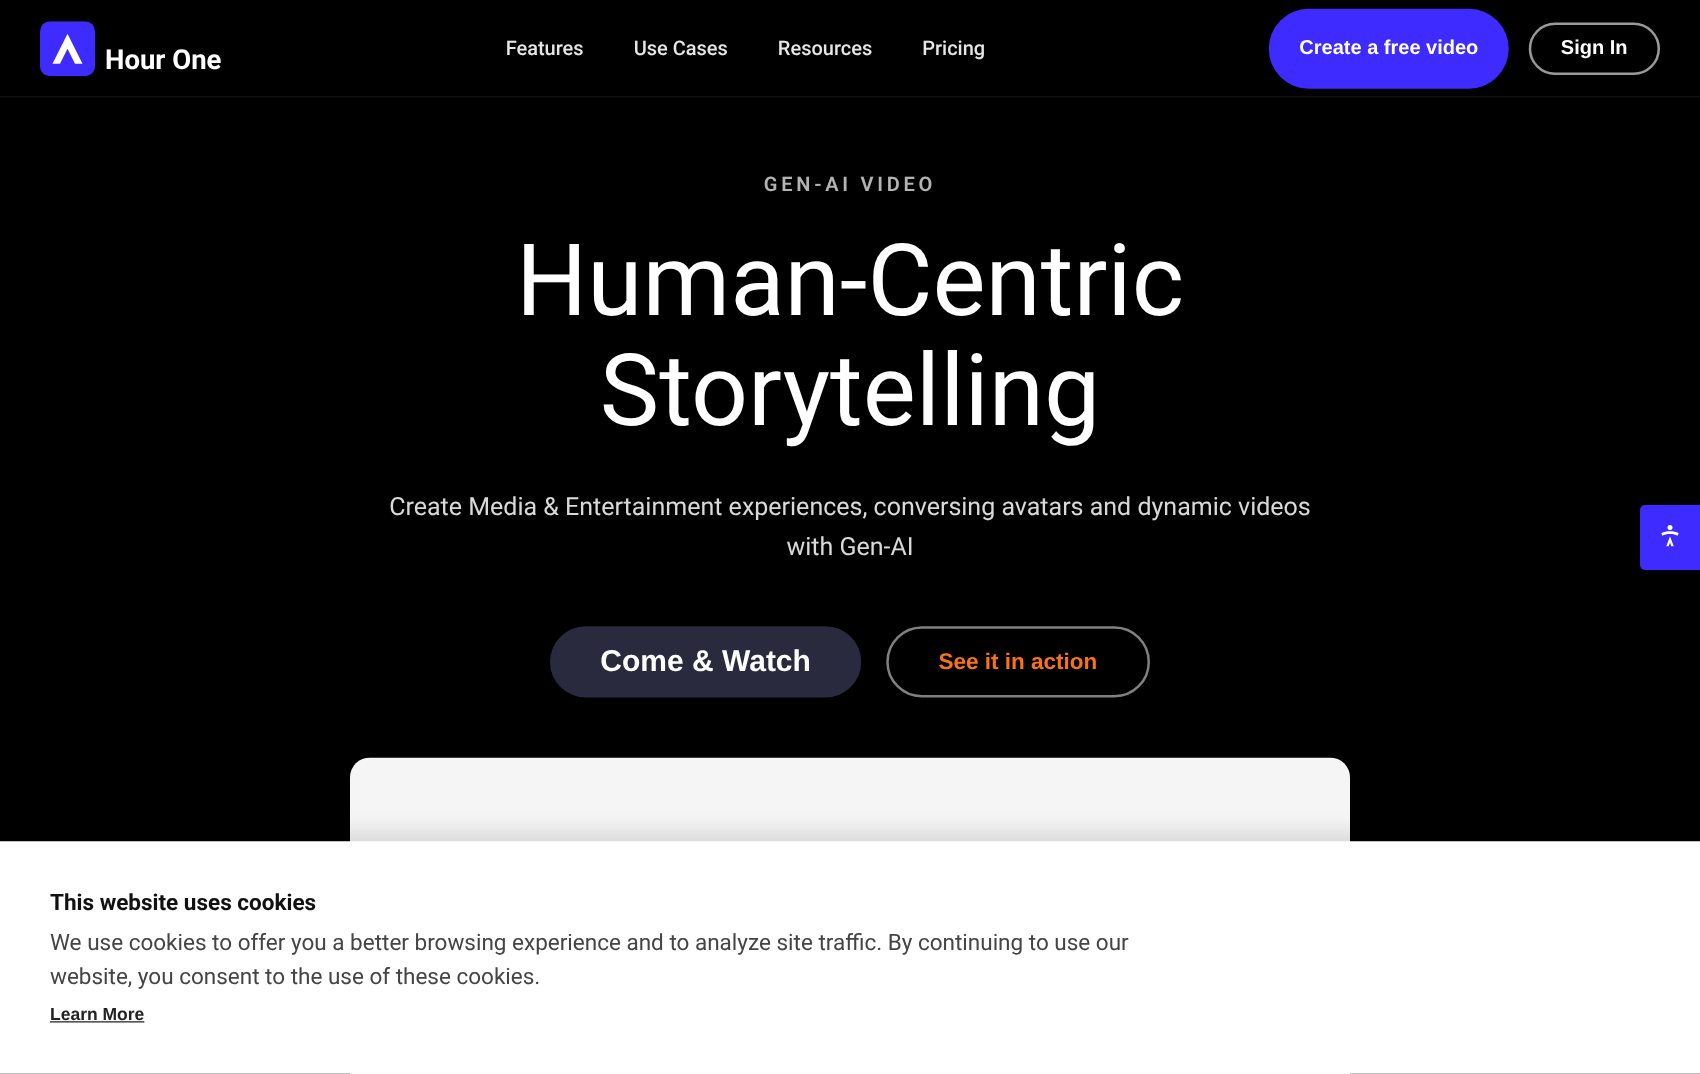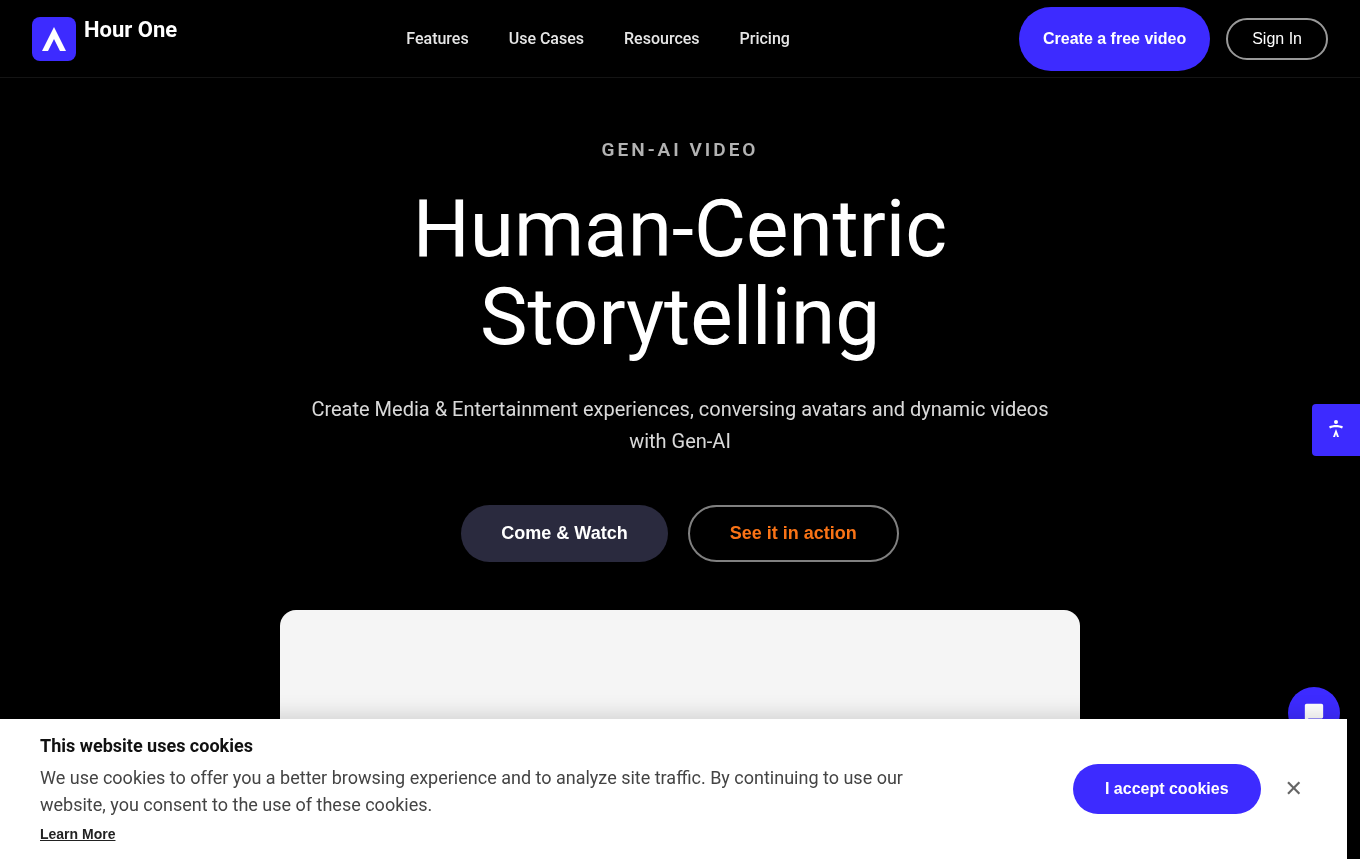--- a/index.html
+++ b/index.html
@@ -25,21 +25,21 @@
       display: flex;
       align-items: center;
       justify-content: space-between;
       padding: 0 32px;
       z-index: 100;
       border-bottom: 1px solid rgba(255,255,255,0.08);
     }
 
     .nav-logo {
       display: flex;
-      align-items: flex-start;
+      align-items: flex-end;
       gap: 8px;
       text-decoration: none;
       color: #fff;
     }
 
     .logo-icon {
       width: 44px;
       height: 44px;
     }
 
@@ -81,39 +81,39 @@
       cursor: pointer;
     }
 
     .btn-signin {
       background: transparent;
       color: #fff;
       border: 2px solid rgba(255,255,255,0.6);
       padding: 10px 24px;
       border-radius: 50px;
       font-size: 16px;
-      font-weight: 400;
+      font-weight: 700;
       cursor: pointer;
     }
 
     
     .hero {
       padding-top: 78px;
       background: #000;
       text-align: center;
       min-height: 859px;
       position: relative;
     }
 
     .hero-content {
       padding: 60px 40px 40px;
     }
 
     .hero-tag {
-      font-size: 19px;
+      font-size: 16px;
       font-weight: 600;
       letter-spacing: 3px;
       color: rgba(255,255,255,0.7);
       margin-bottom: 24px;
       text-transform: uppercase;
     }
 
     .hero-title {
       font-size: 80px;
       font-weight: 400;
@@ -139,21 +139,21 @@
       gap: 20px;
       margin-bottom: 48px;
     }
 
     .btn-watch {
       background: #1a1a2e;
       color: #fff;
       border: none;
       padding: 8px 40px;
       border-radius: 50px;
-      font-size: 18px;
+      font-size: 24px;
       font-weight: 600;
       cursor: pointer;
       background: #2a2a3e;
     }
 
     .btn-action {
       background: transparent;
       color: #f97316;
       border: 2px solid rgba(255,255,255,0.5);
       padding: 16px 40px;
@@ -190,24 +190,24 @@
       display: flex;
       align-items: center;
       gap: 8px;
     }
 
     
     .cookie-banner {
       position: fixed;
       bottom: 0;
       left: 0;
-      right: 13px;
+      right: 0;
       background: #fff;
       color: #222;
-      padding: 16px 40px;
+      padding: 39px 40px;
       display: flex;
       align-items: center;
       justify-content: space-between;
       z-index: 200;
       box-shadow: 0 -4px 20px rgba(0,0,0,0.15);
     }
 
     .cookie-text-section {
       flex: 1;
       max-width: 900px;
@@ -363,17 +363,13 @@
     <path d="M20 2H4c-1.1 0-2 .9-2 2v18l4-4h14c1.1 0 2-.9 2-2V4c0-1.1-.9-2-2-2z"></path>
   </svg>
 </button>
 
 <div class="cookie-banner">
   <div class="cookie-text-section">
     <div class="cookie-title">This website uses cookies</div>
     <div class="cookie-description">We use cookies to offer you a better browsing experience and to analyze site traffic. By continuing to use our website, you consent to the use of these cookies.</div>
     <button class="cookie-learn-more">Learn More</button>
   </div>
-  <div class="cookie-actions">
-    <button class="btn-accept">I accept cookies</button>
-    <button class="cookie-close" aria-label="Close cookie banner">✕</button>
-  </div>
 </div>
 
 </body></html>

